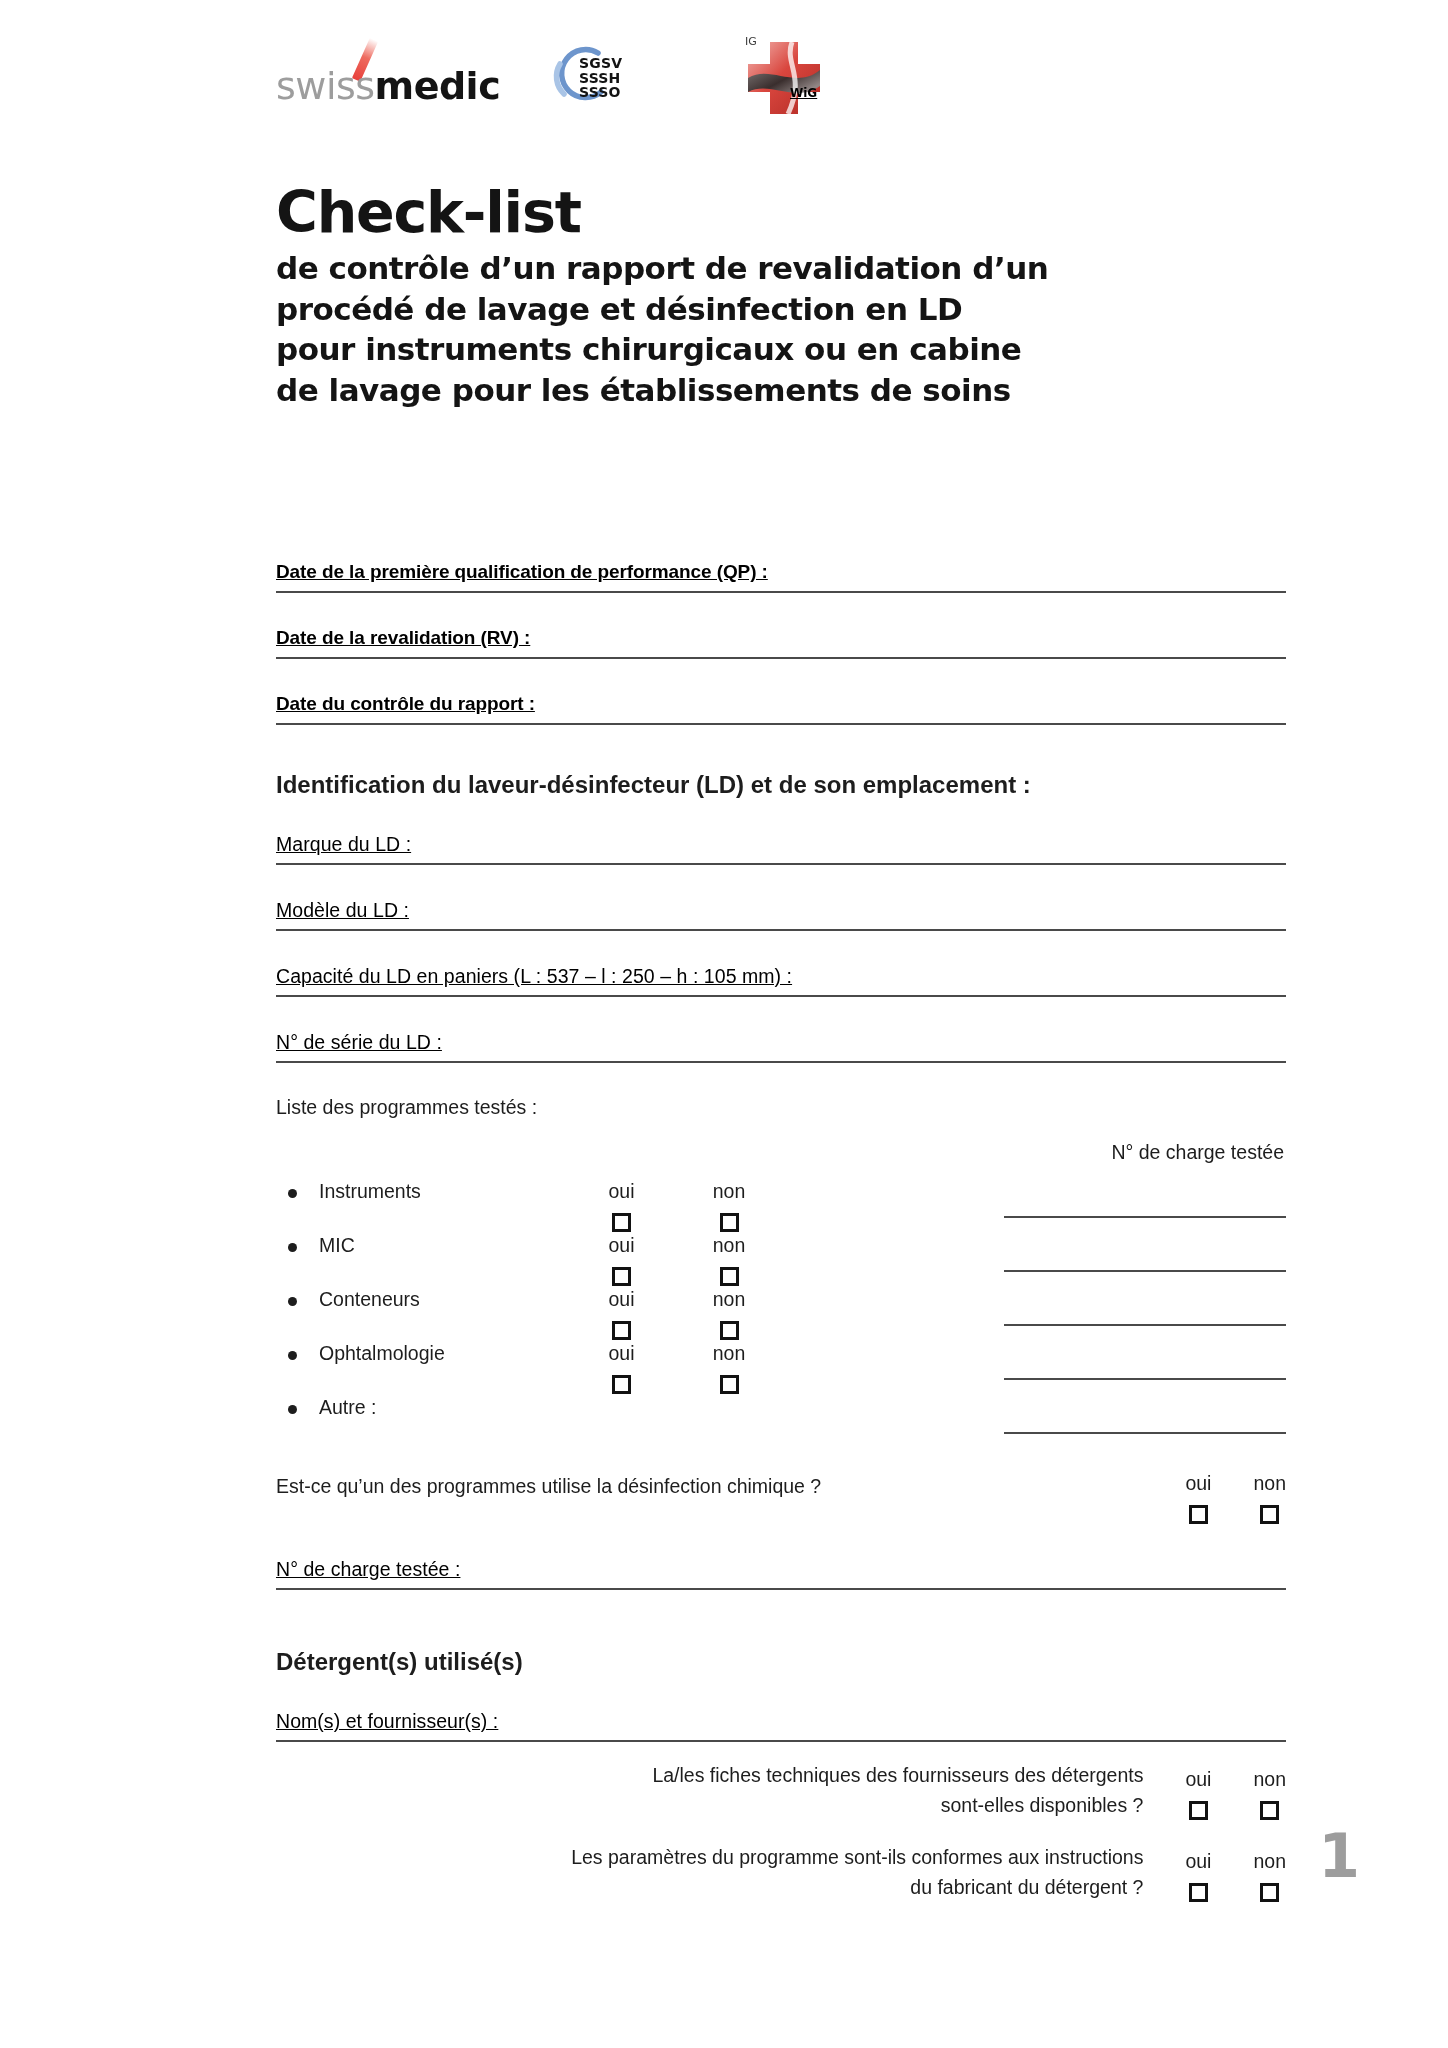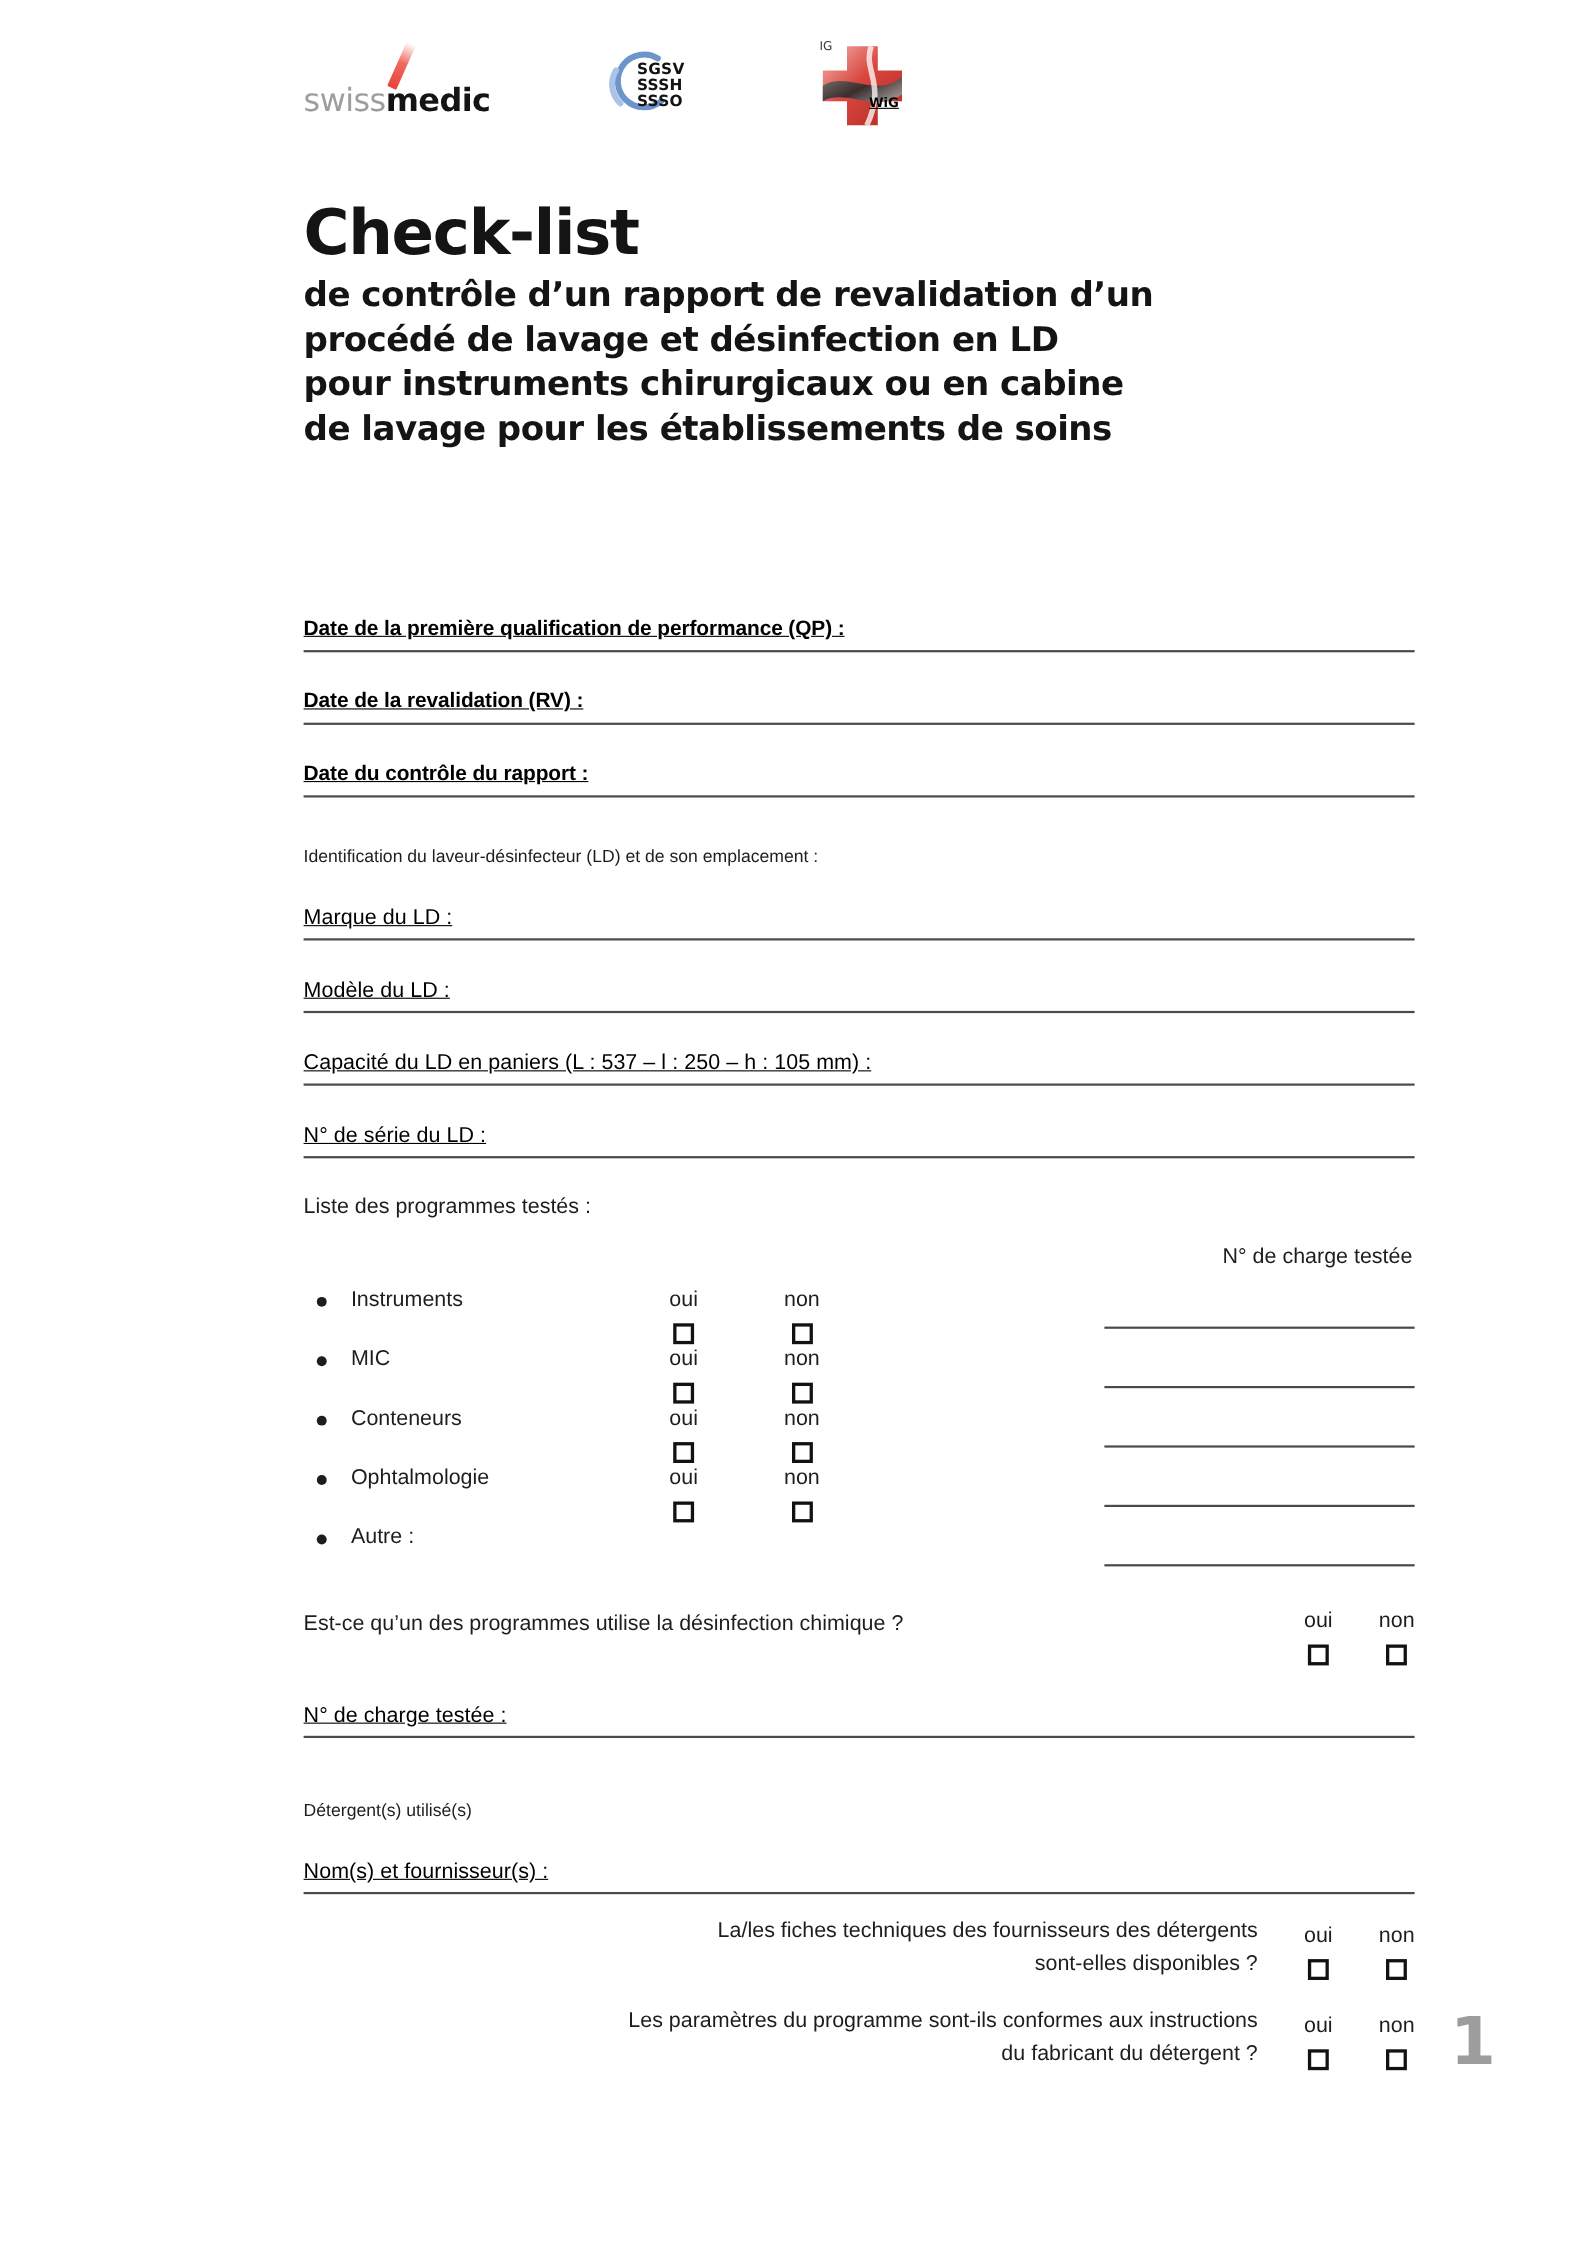--- a/index.html
+++ b/index.html
@@ -38,21 +38,21 @@
   .logo-swissmedic {
     position: relative;
     width: 215px;
     height: 82px;
   }
   .sm-word {
     position: absolute;
     left: 0;
     bottom: 6px;
     font-family: "DejaVu Sans", sans-serif;
-    font-size: 29px;
+    font-size: 38px;
     letter-spacing: -0.5px;
     white-space: nowrap;
   }
   .sm-swiss { color: #9d9d9d; font-weight: 400; }
   .sm-medic { color: #141414; font-weight: 700; }
   .sm-slash {
     position: absolute;
     left: 76px;
     top: 2px;
     width: 9px;
@@ -158,22 +158,22 @@
   .field-label.light {
     font-weight: 400;
     letter-spacing: 0.05px;
   }
   .gap-md { height: 33px; }
   .gap-lg { height: 46px; }
   .gap-xl { height: 58px; }
 
   
   .section-heading {
-    font-size: 16px;
-    font-weight: 400;
+    font-size: 24px;
+    font-weight: 700;
     color: #1d1d1d;
     white-space: nowrap;
   }
   .plain-line {
     font-size: 19.5px;
     font-weight: 400;
     color: #1d1d1d;
     white-space: nowrap;
   }
 

